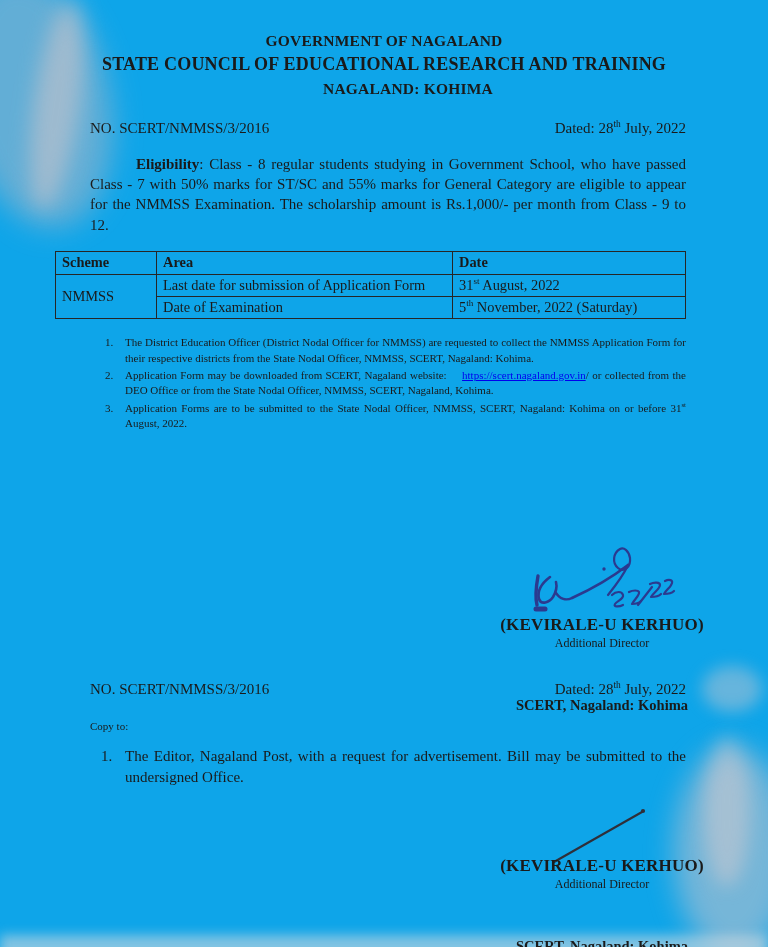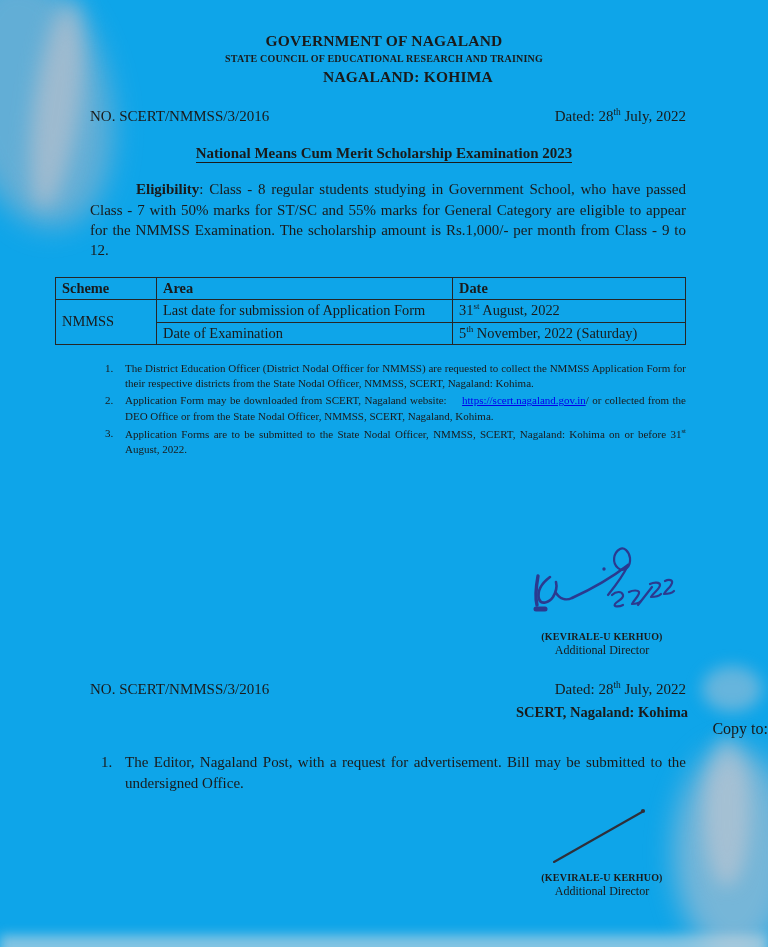--- a/index.html
+++ b/index.html
@@ -71,21 +71,21 @@
   
   .letterhead {
     text-align: center;
     font-weight: bold;
     font-size: 15.5px;
     line-height: 1.42;
     letter-spacing: 0.2px;
     padding-top: 30px;
   }
   .letterhead .l1 { font-size: 15.5px; }
-  .letterhead .l2 { font-size: 10px; }
+  .letterhead .l2 { font-size: 18px; }
   .letterhead .l3 { font-size: 15.5px; margin-left: 48px; }
 
   
   .ref-row {
     display: flex;
     justify-content: space-between;
     align-items: baseline;
     margin-top: 19px;
     padding: 0 82px 0 90px;
     font-size: 15px;
@@ -154,41 +154,40 @@
   }
 
   
   .sig-block {
     position: absolute;
     text-align: center;
     font-size: 14.5px;
     line-height: 1.3;
     width: 300px;
   }
-  .sig-block .name { font-weight: bold; letter-spacing: 0.2px; font-size: 10px; margin-top: 16px;}
+  .sig-block .name { font-weight: bold; letter-spacing: 0.2px; font-size: 17px;}
   .sig-block .role { font-weight: normal; font-size: 12px; text-align: center; }
   .sig-block .office { font-weight: bold; font-size: 14.5px; margin-top: 44px; }
 
   .sig-ink {
     position: absolute;
     pointer-events: none;
   }
 
   
   .ref-row2 {
     display: flex;
     justify-content: space-between;
     align-items: baseline;
     padding: 0 82px 0 90px;
     font-size: 15px;
   }
   .copy-to {
     margin: 22px 0 0 90px;
-    font-size: 16px;
-    text-align: right;
+    font-size: 11px;
   }
   ol.copy-list {
     margin: 14px 82px 0 116px;
     padding: 0;
     font-size: 15px;
     line-height: 1.38;
   }
   ol.copy-list > li {
     padding-left: 9px;
     text-align: justify;
@@ -212,21 +211,20 @@
       <div class="l1">GOVERNMENT OF NAGALAND</div>
       <div class="l2">STATE COUNCIL OF EDUCATIONAL RESEARCH AND TRAINING</div>
       <div class="l3">NAGALAND: KOHIMA</div>
     </div>
 
     <div class="ref-row">
       <div class="ref-no">NO. SCERT/NMMSS/3/2016</div>
       <div class="ref-date"><span>Dated: </span><span>28</span><sup>th</sup><span> July, 2022</span></div>
     </div>
 
-    <div class="doc-title"><span>National Means Cum Merit Scholarship Examination 2023</span></div>
 
     <div class="para"><b>Eligibility</b><span>: Class - 8 regular students studying in Government School, who have passed Class - 7 with 50% marks for ST/SC and 55% marks for General Category are eligible to appear for the NMMSS Examination. The scholarship amount is Rs.1,000/- per month from Class - 9 to 12.</span></div>
 
     <div class="tbl-wrap">
       <table class="schedule">
         <tbody>
             <tr>
           <th class="col-scheme">Scheme</th>
           <th>Area</th>
           <th class="col-date">Date</th>

